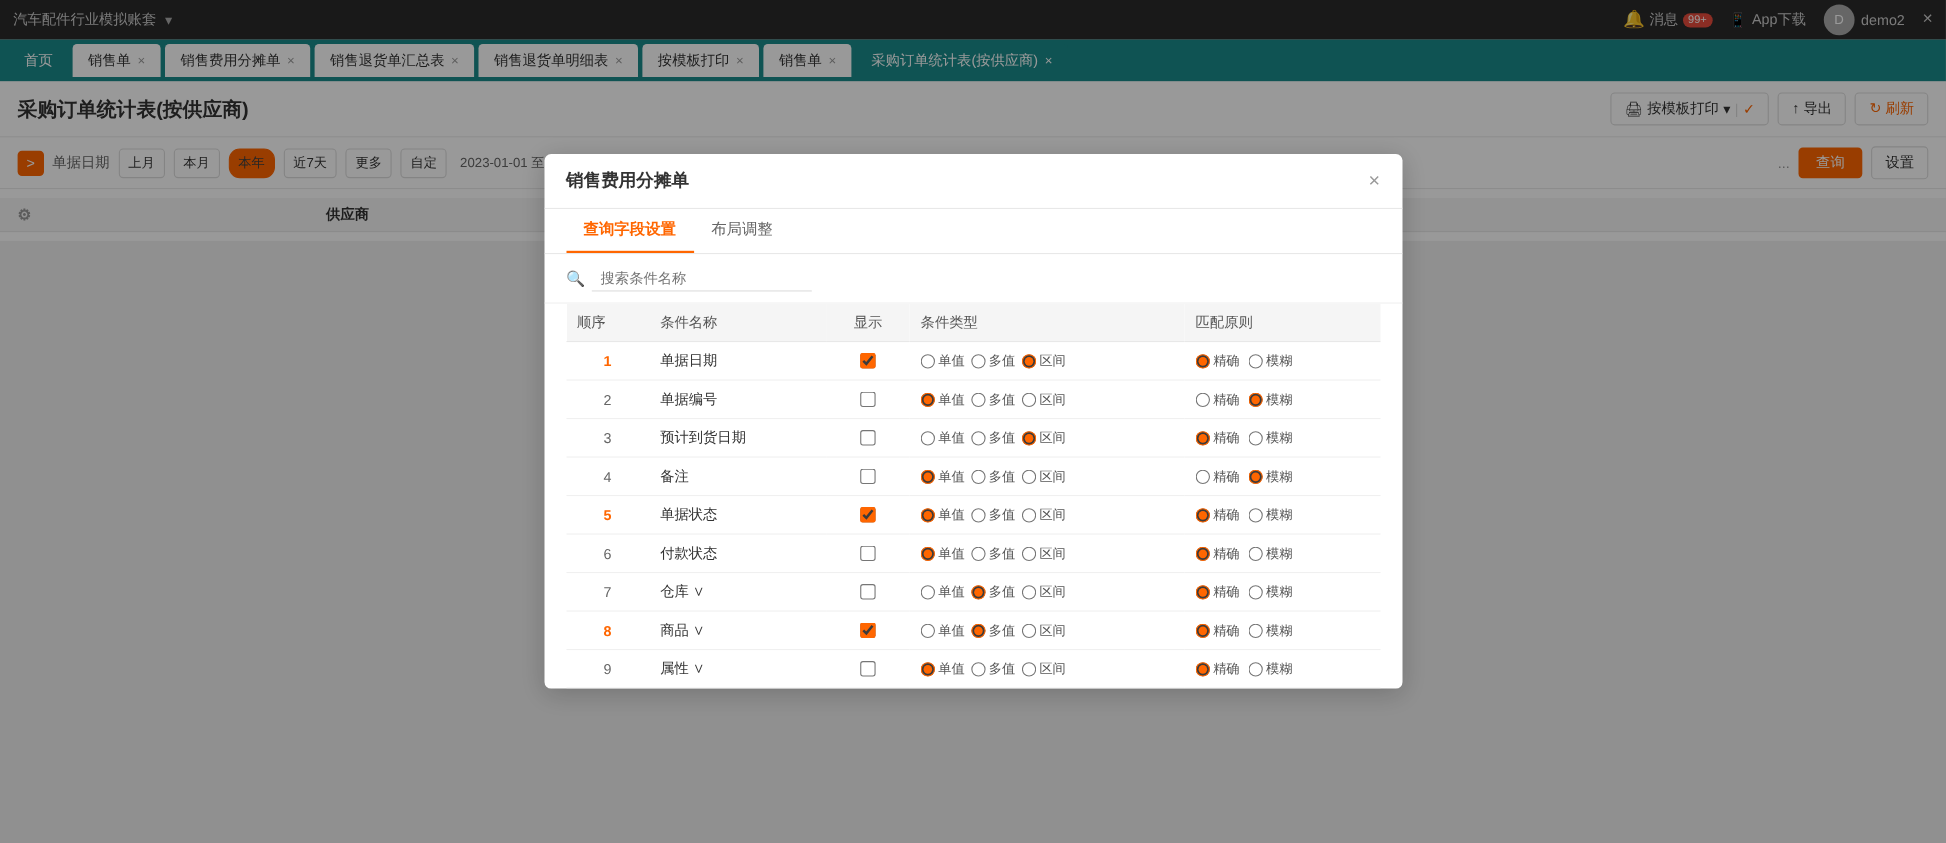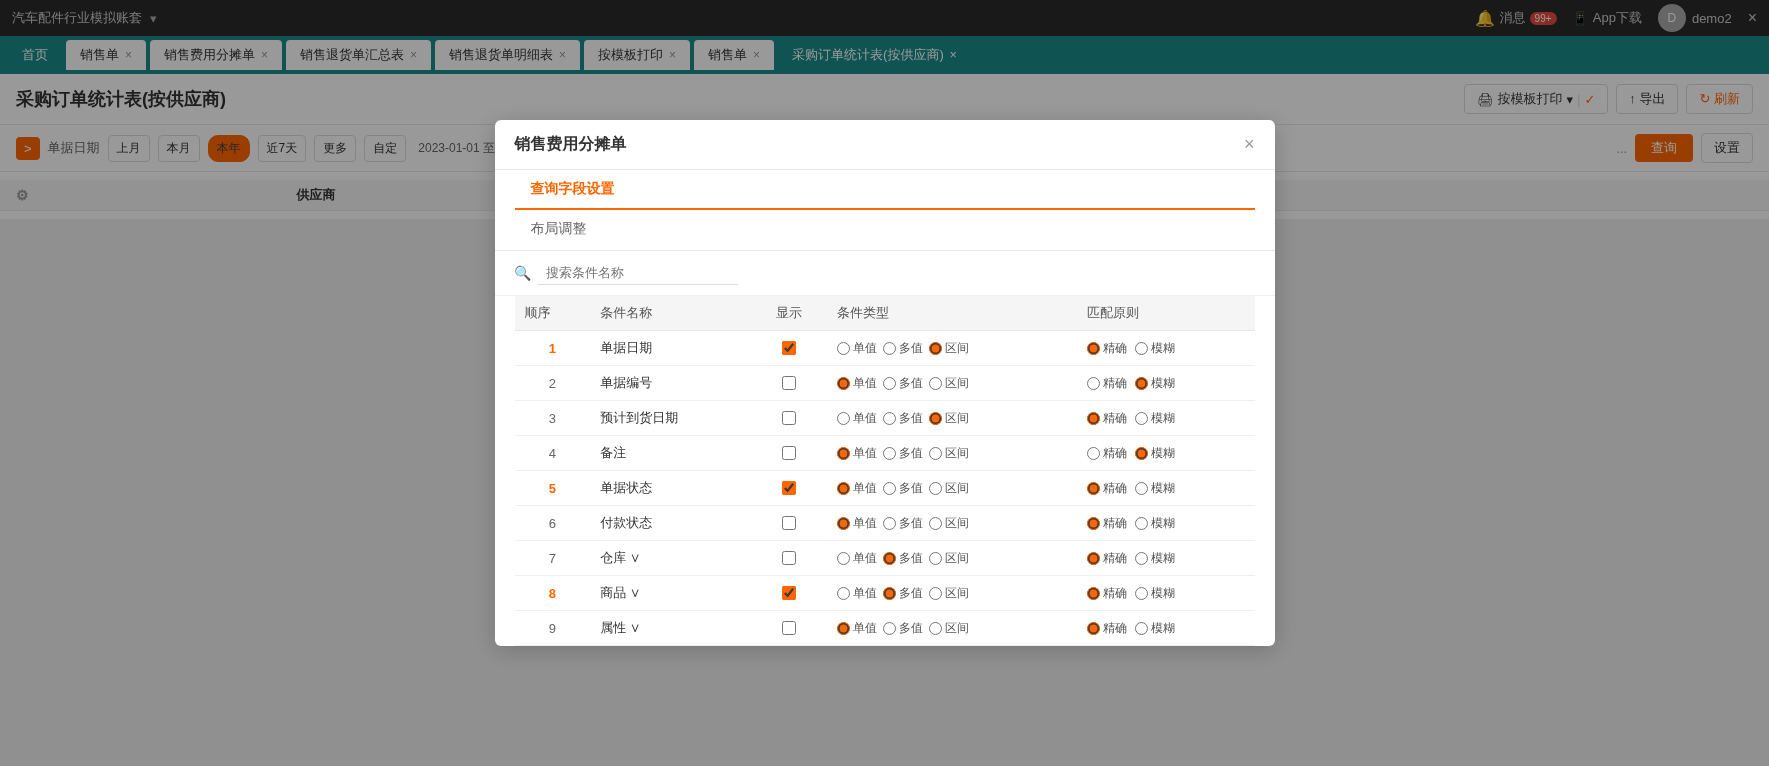--- a/index.html
+++ b/index.html
@@ -123,21 +123,20 @@
       padding: 14px 20px;
       border-bottom: 1px solid #e8e8e8;
     }
     .modal-title { font-size: 16px; font-weight: bold; color: #333; }
     .modal-close { color: #999; cursor: pointer; font-size: 18px; }
     .modal-tabs {
       display: flex;
       gap: 0;
       padding: 0 20px;
       border-bottom: 1px solid #e8e8e8;
-      flex-direction: column;
     }
     .modal-tab {
       padding: 10px 16px;
       font-size: 14px;
       cursor: pointer;
       color: #666;
       border-bottom: 2px solid transparent;
     }
     .modal-tab.active {
       color: #f60;

